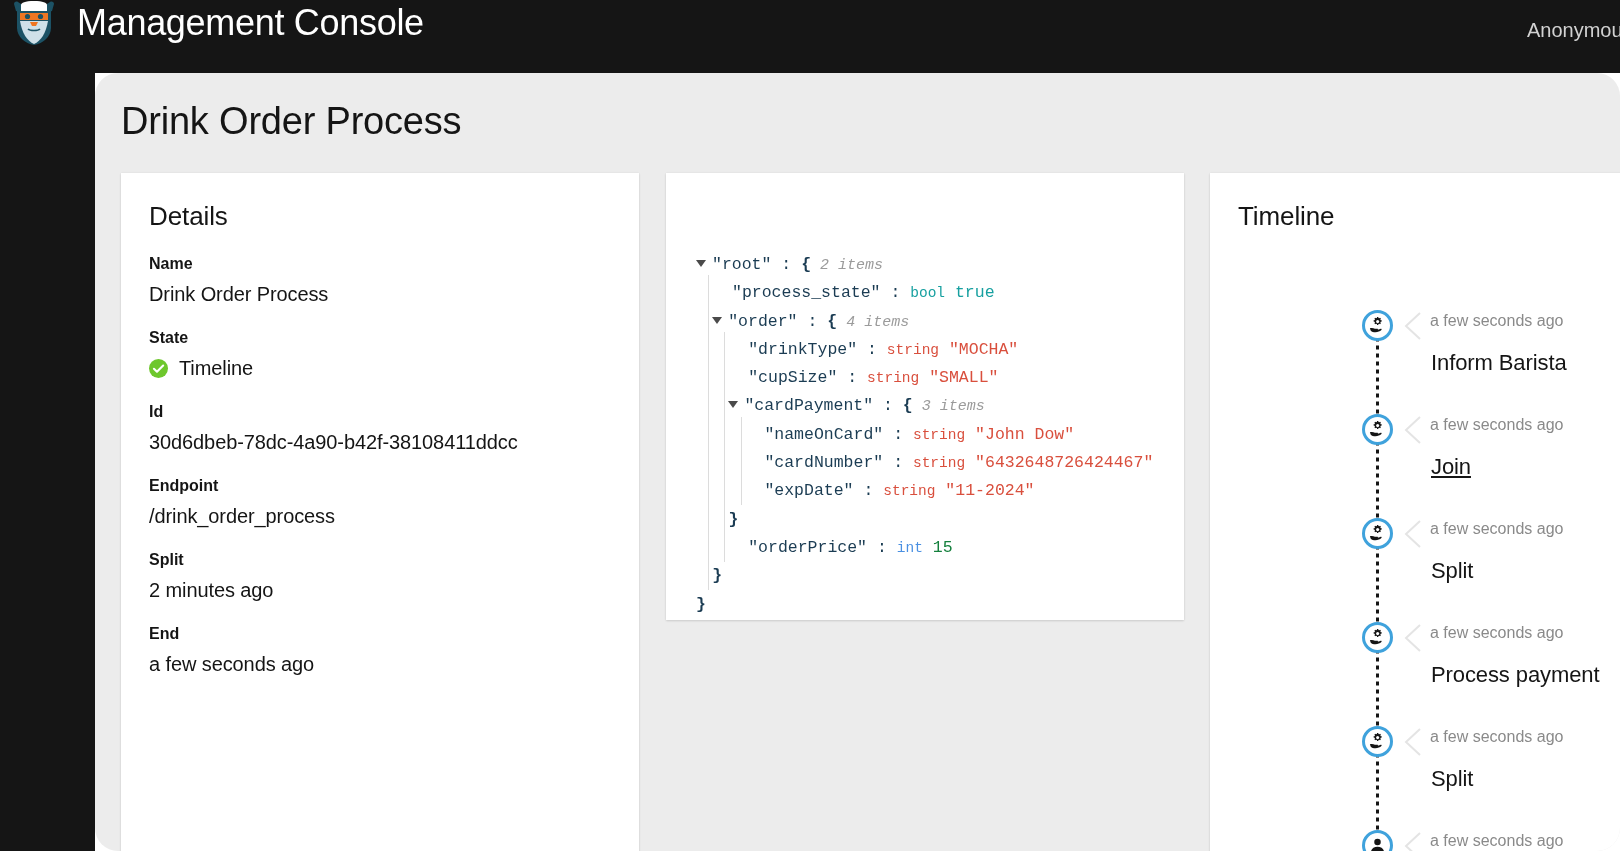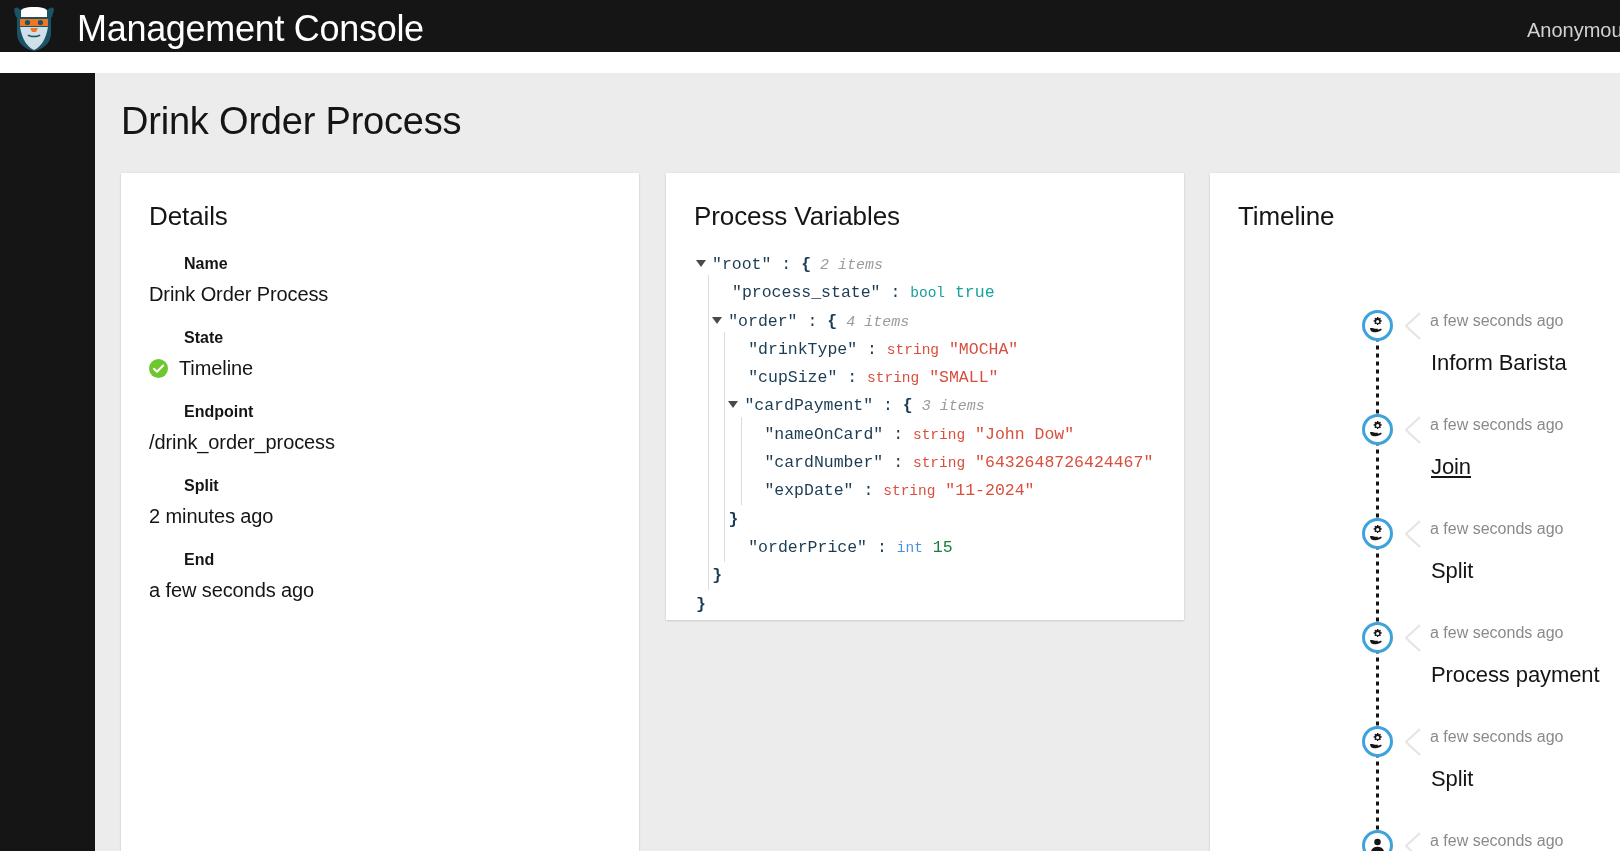--- a/index.html
+++ b/index.html
@@ -18,24 +18,24 @@
     position: relative;
     width: 1620px;
     height: 851px;
     background: #ffffff;
   }
 
   
   .masthead {
     position: absolute;
     left: 0; top: 0;
-    width: 1620px; height: 52px;
+    width: 1620px; height: 73px;
     background: #151515;
     display: flex;
-    align-items: flex-end;
+    align-items: flex-start;
     z-index: 5;
   }
   .brand {
     display: flex;
     align-items: center;
     padding-left: 12px;
   }
   .brand-logo {
     width: 44px; height: 46px;
     flex: 0 0 auto;
@@ -69,20 +69,21 @@
     z-index: 4;
   }
 
   
   .page {
     position: absolute;
     left: 95px; top: 73px;
     width: 1525px; height: 778px;
     background: #ececec;
     overflow: hidden;
+    border-radius: 23px;
   }
   .page-title {
     position: absolute;
     left: 26px; top: 27px;
     font-size: 38px;
     font-weight: 400;
     color: #151515;
     letter-spacing: -0.2px;
     white-space: nowrap;
   }
@@ -124,21 +125,20 @@
     left: 28px; top: 82px;
     width: 460px;
   }
   .field { margin-bottom: 23px; }
   .field-label {
     font-size: 16px;
     font-weight: bold;
     color: #151515;
     margin-bottom: 10px;
     letter-spacing: 0px;
-    margin-left: 35px;
   }
   .field-value {
     font-size: 20px;
     font-weight: 400;
     color: #151515;
     letter-spacing: -0.1px;
   }
   .state-value {
     display: flex;
     align-items: center;
@@ -280,36 +280,39 @@
             <div class="field-label">State</div>
             <div class="field-value state-value">
               <svg class="state-icon" viewBox="0 0 20 20">
                 <circle cx="10" cy="10" r="10" fill="#6ec72d"></circle>
                 <path d="M5.2 10.3 L8.4 13.4 L14.9 6.9" stroke="#ffffff" stroke-width="2.2" fill="none" stroke-linecap="round" stroke-linejoin="round"></path>
               </svg>
               <span>Timeline</span>
             </div>
           </div>
           <div class="field">
+            <div class="field-label">Id</div>
+            <div class="field-value">30d6dbeb-78dc-4a90-b42f-38108411ddcc</div>
+          </div>
+          <div class="field">
             <div class="field-label">Endpoint</div>
             <div class="field-value">/drink_order_process</div>
           </div>
           <div class="field">
             <div class="field-label">Split</div>
             <div class="field-value">2 minutes ago</div>
           </div>
           <div class="field">
             <div class="field-label">End</div>
             <div class="field-value">a few seconds ago</div>
           </div>
         </div>
     </div>
 
     <div class="card" id="card-vars">
-      <div class="card-title">Process Variables</div>
       <div class="json-tree" id="json-tree">
           <div class="jrow"><span style="padding-left: 0px;"><span class="jcaret"></span><span class="jkey">"root"</span><span class="jcolon"> : </span><span class="jpunct">{</span><span class="jcount">&nbsp;2 items</span></span></div>
           <div class="jrow"><span class="guide" style="left: 12.2px;"></span><span style="padding-left: 16.2px;"><span>&nbsp;&nbsp;</span><span class="jkey">"process_state"</span><span class="jcolon"> : </span><span class="jtype-bool">bool</span><span class="jval-bool">&nbsp;true</span></span></div>
           <div class="jrow"><span class="guide" style="left: 12.2px;"></span><span style="padding-left: 16.2px;"><span class="jcaret"></span><span class="jkey">"order"</span><span class="jcolon"> : </span><span class="jpunct">{</span><span class="jcount">&nbsp;4 items</span></span></div>
           <div class="jrow"><span class="guide" style="left: 12.2px;"></span><span class="guide" style="left: 28.4px;"></span><span style="padding-left: 32.4px;"><span>&nbsp;&nbsp;</span><span class="jkey">"drinkType"</span><span class="jcolon"> : </span><span class="jtype-string">string</span><span class="jval-string">&nbsp;"MOCHA"</span></span></div>
           <div class="jrow"><span class="guide" style="left: 12.2px;"></span><span class="guide" style="left: 28.4px;"></span><span style="padding-left: 32.4px;"><span>&nbsp;&nbsp;</span><span class="jkey">"cupSize"</span><span class="jcolon"> : </span><span class="jtype-string">string</span><span class="jval-string">&nbsp;"SMALL"</span></span></div>
           <div class="jrow"><span class="guide" style="left: 12.2px;"></span><span class="guide" style="left: 28.4px;"></span><span style="padding-left: 32.4px;"><span class="jcaret"></span><span class="jkey">"cardPayment"</span><span class="jcolon"> : </span><span class="jpunct">{</span><span class="jcount">&nbsp;3 items</span></span></div>
           <div class="jrow"><span class="guide" style="left: 12.2px;"></span><span class="guide" style="left: 28.4px;"></span><span class="guide" style="left: 44.6px;"></span><span style="padding-left: 48.6px;"><span>&nbsp;&nbsp;</span><span class="jkey">"nameOnCard"</span><span class="jcolon"> : </span><span class="jtype-string">string</span><span class="jval-string">&nbsp;"John Dow"</span></span></div>
           <div class="jrow"><span class="guide" style="left: 12.2px;"></span><span class="guide" style="left: 28.4px;"></span><span class="guide" style="left: 44.6px;"></span><span style="padding-left: 48.6px;"><span>&nbsp;&nbsp;</span><span class="jkey">"cardNumber"</span><span class="jcolon"> : </span><span class="jtype-string">string</span><span class="jval-string">&nbsp;"6432648726424467"</span></span></div>
           <div class="jrow"><span class="guide" style="left: 12.2px;"></span><span class="guide" style="left: 28.4px;"></span><span class="guide" style="left: 44.6px;"></span><span style="padding-left: 48.6px;"><span>&nbsp;&nbsp;</span><span class="jkey">"expDate"</span><span class="jcolon"> : </span><span class="jtype-string">string</span><span class="jval-string">&nbsp;"11-2024"</span></span></div>

